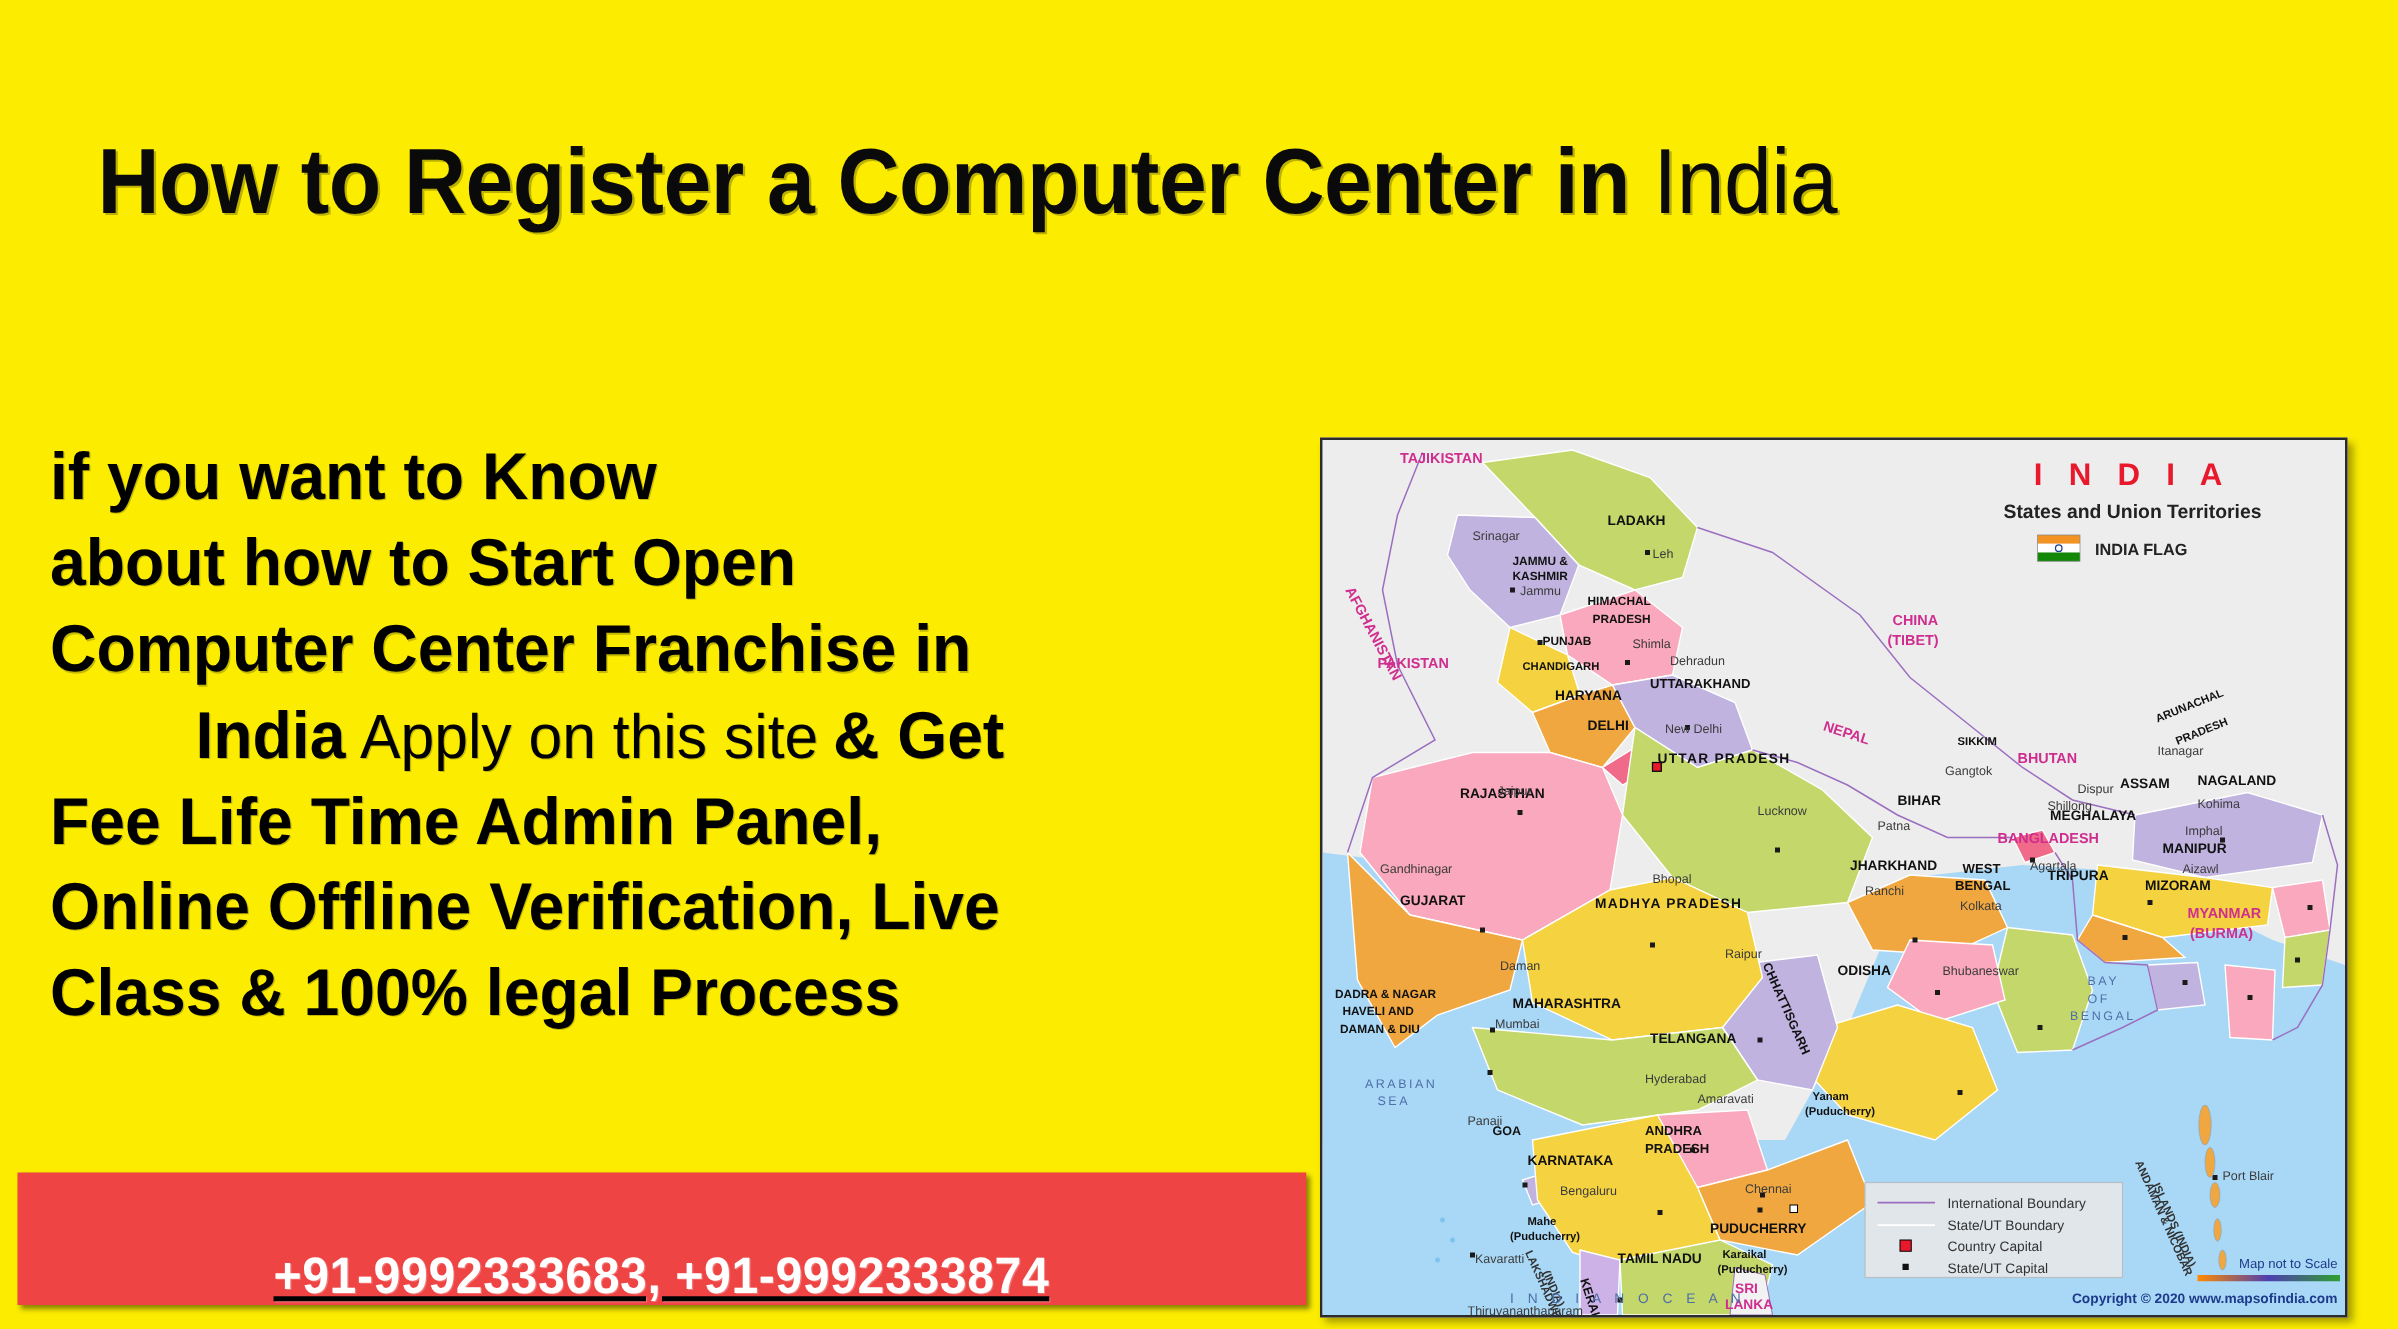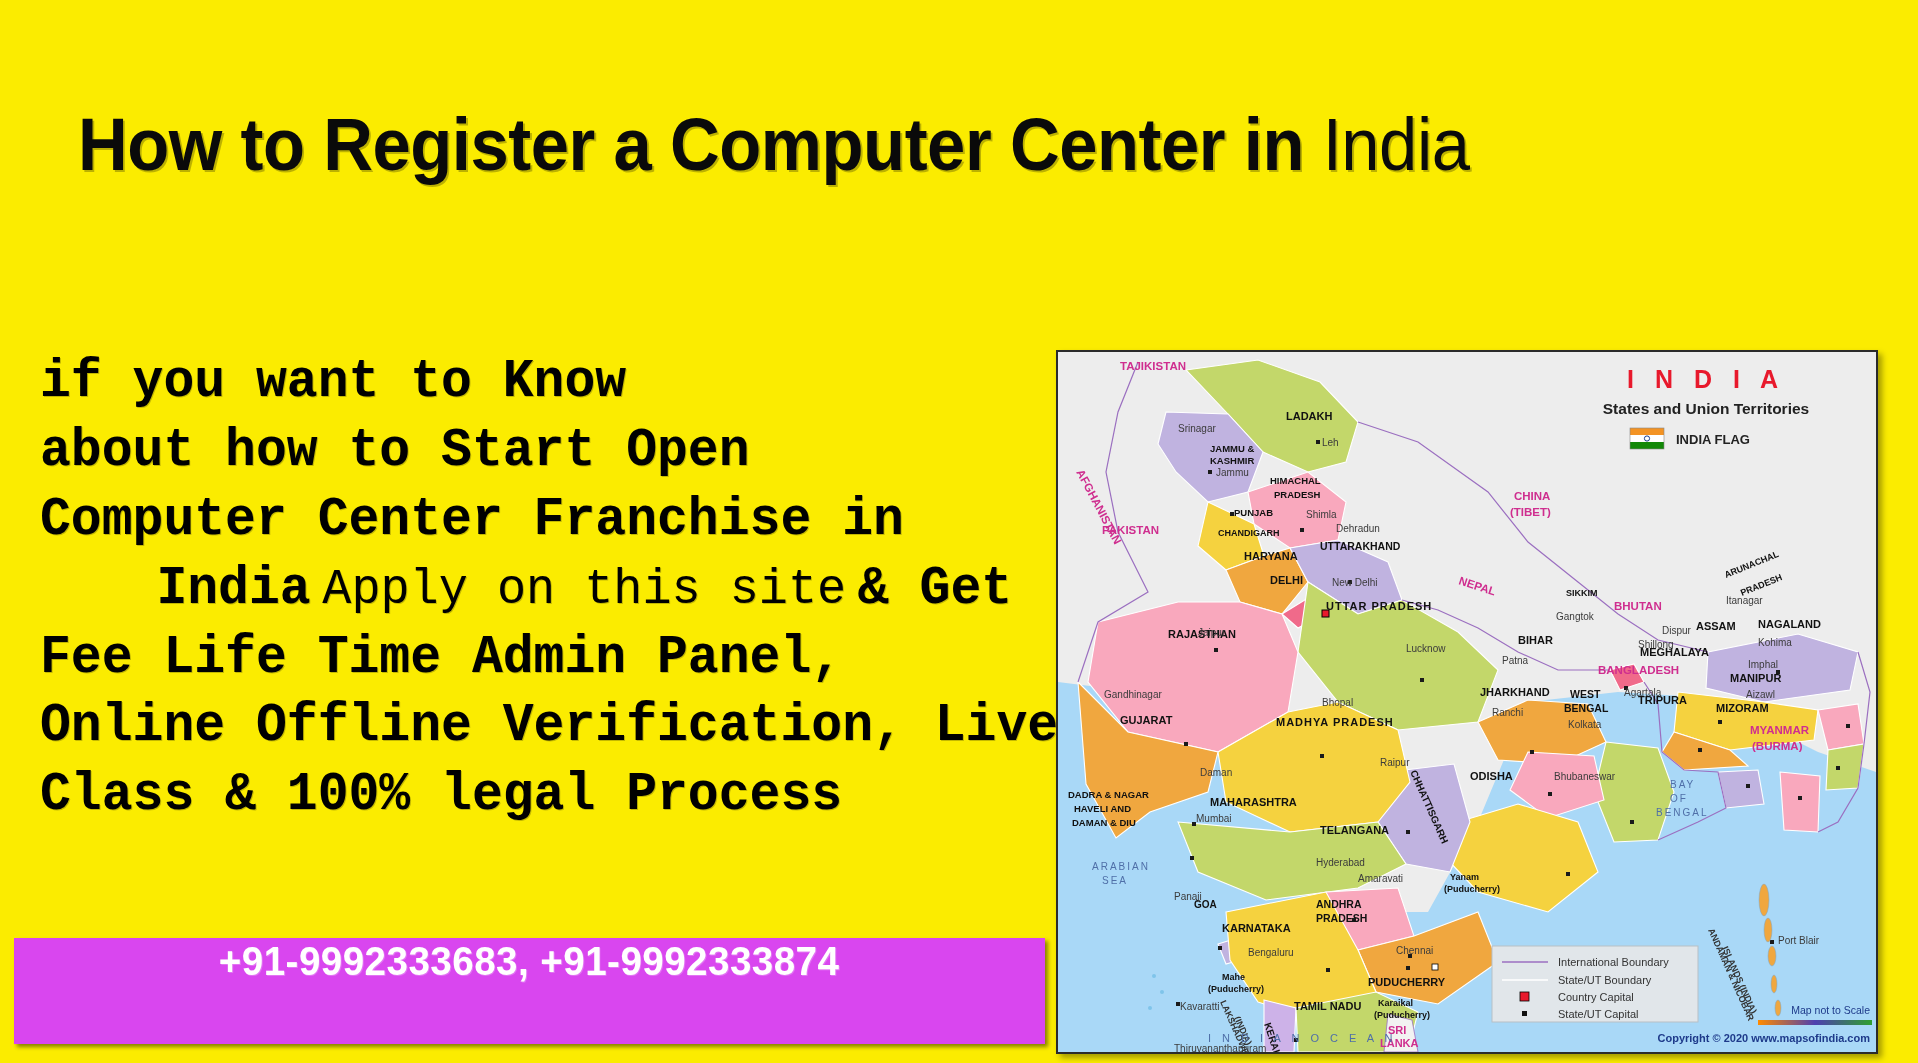--- a/index.html
+++ b/index.html
@@ -25,21 +25,20 @@
     transform-origin:left center;
     text-shadow:2px 2px 0 rgba(0,0,0,.25);
   }
   #poster-title .light{ font-weight:normal; }
 
   
   #body-copy{
     position:absolute;
     left:40px; top:348px;
     width:1000px;
-    font-family:Liberation Mono, monospace;
   }
   .copy-line{
     font-size:53px;
     font-weight:bold;
     color:#000;
     line-height:1.30;
     white-space:nowrap;
     transform:scaleX(0.97);
     transform-origin:left center;
     text-shadow:1px 1px 0 rgba(0,0,0,.22);
@@ -49,23 +48,23 @@
     font-weight:normal;
     font-size:50px;
     padding:0 12px;
   }
 
   
   #phone-banner{
     position:absolute;
     left:14px; top:938px;
     width:1031px; height:106px;
-    background:#d946ef;
+    background:#ef4444;
     box-shadow:3px 3px 4px rgba(0,0,0,.45);
-    display:flex; align-items:flex-start; justify-content:center;
+    display:flex; align-items:flex-end; justify-content:center;text-decoration:underline;
   }
   #phone-banner .num{
     color:#fff;
     font-size:41px;
     font-weight:bold;
     letter-spacing:0.5px;
     transform:scaleX(0.94);
     text-shadow:1px 1px 0 rgba(255,255,255,.25);
   }
 

